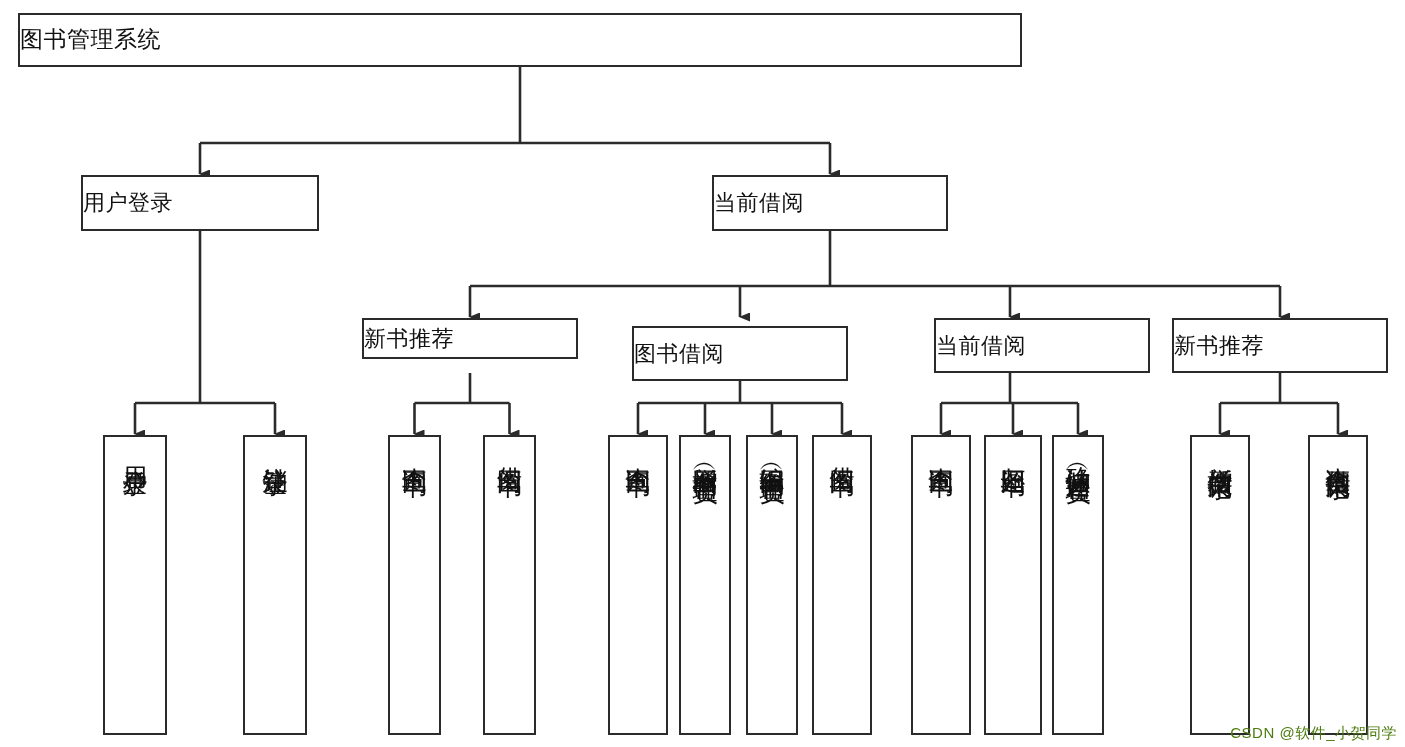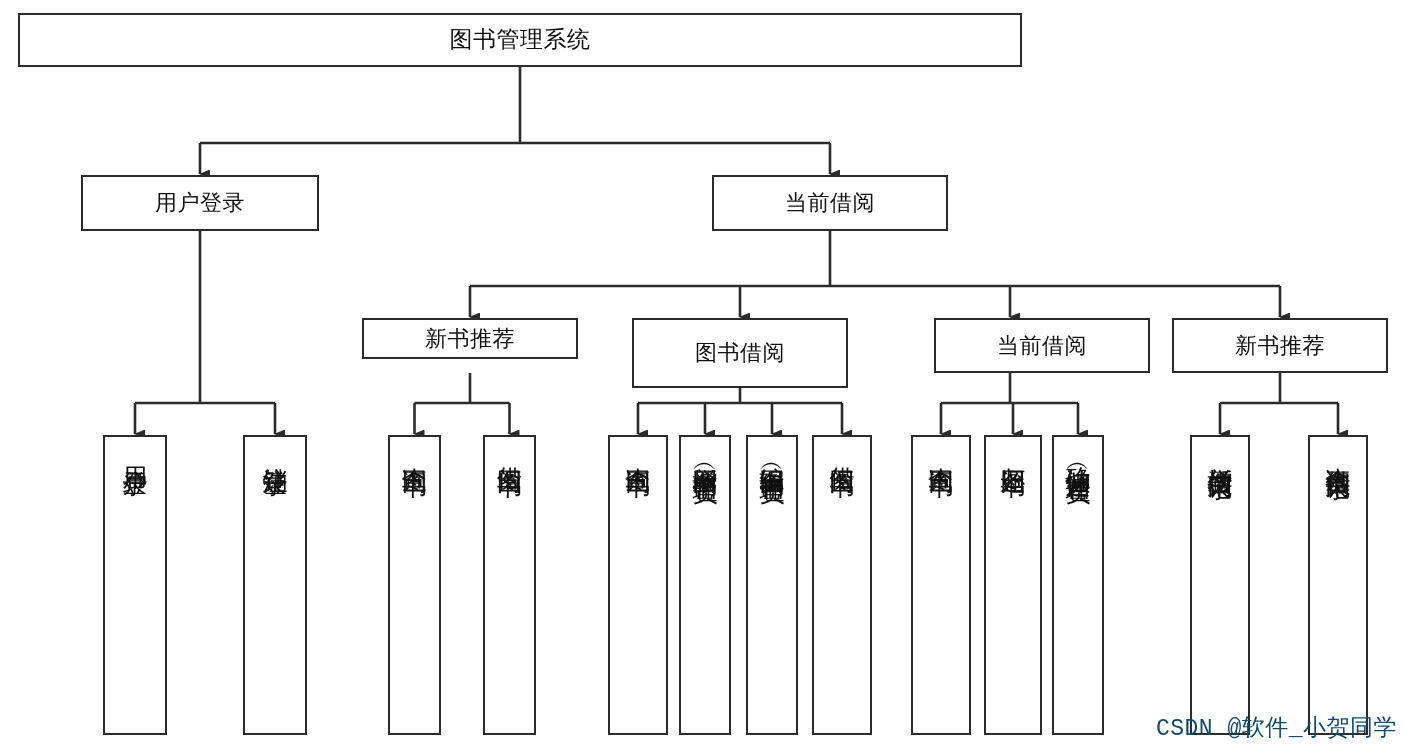--- a/index.html
+++ b/index.html
@@ -25,21 +25,20 @@
     height: 747px;
     pointer-events: none;
   }
   .node {
     position: absolute;
     box-sizing: border-box;
     background: #ffffff;
     border: 2px solid #2b2b2b;
     display: flex;
     align-items: center;
-    justify-content: center;
     color: #111111;
     z-index: 2;
   }
   .node-label {
     display: block;
     line-height: 1.18;
     letter-spacing: 0.5px;
     color: #111111;
     text-align: center;
     white-space: nowrap;
@@ -60,26 +59,26 @@
     text-orientation: upright;
     font-size: 25px;
     line-height: 1.0;
     letter-spacing: 2px;
     white-space: nowrap;
   }
   .watermark {
     position: absolute;
     right: 8px;
     bottom: 4px;
-    font-size: 23px;
-    color: #0c4a6e;
+    font-size: 15px;
+    color: #4d7c0f;
     letter-spacing: 0.5px;
     z-index: 5;
     white-space: nowrap;
-    font-family: Liberation Mono, monospace;
+    font-family: Liberation Sans, sans-serif;
   }
 </style>
 </head>
 <body>
 
 <div id="canvas">
 
   <svg id="edges" viewBox="0 0 1405 747">
     <defs>
       <marker id="arrowhead" markerWidth="9" markerHeight="11" refX="4.5" refY="10" orient="auto" markerUnits="userSpaceOnUse">
@@ -129,21 +128,21 @@
       </div>
       <div class="node horiz" style="left: 81px; top: 175px; width: 238px; height: 56px;">
         <span class="node-label">用户登录</span>
       </div>
       <div class="node horiz" style="left: 712px; top: 175px; width: 236px; height: 56px;">
         <span class="node-label">当前借阅</span>
       </div>
       <div class="node horiz" style="left: 362px; top: 318px; width: 216px; height: 41px;">
         <span class="node-label">新书推荐</span>
       </div>
-      <div class="node horiz" style="left: 632px; top: 318px; width: 216px; height: 70px;">
+      <div class="node horiz" style="left: 632px; top: 326px; width: 216px; height: 55px;">
         <span class="node-label">图书借阅</span>
       </div>
       <div class="node horiz" style="left: 902px; top: 318px; width: 216px; height: 55px; margin-left: 32px;">
         <span class="node-label">当前借阅</span>
       </div>
       <div class="node horiz" style="left: 1172px; top: 318px; width: 216px; height: 55px;">
         <span class="node-label">新书推荐</span>
       </div>
       <div class="node vert" style="left: 103px; top: 435px; width: 64px; height: 300px;">
         <span class="node-label">用户登录</span>

